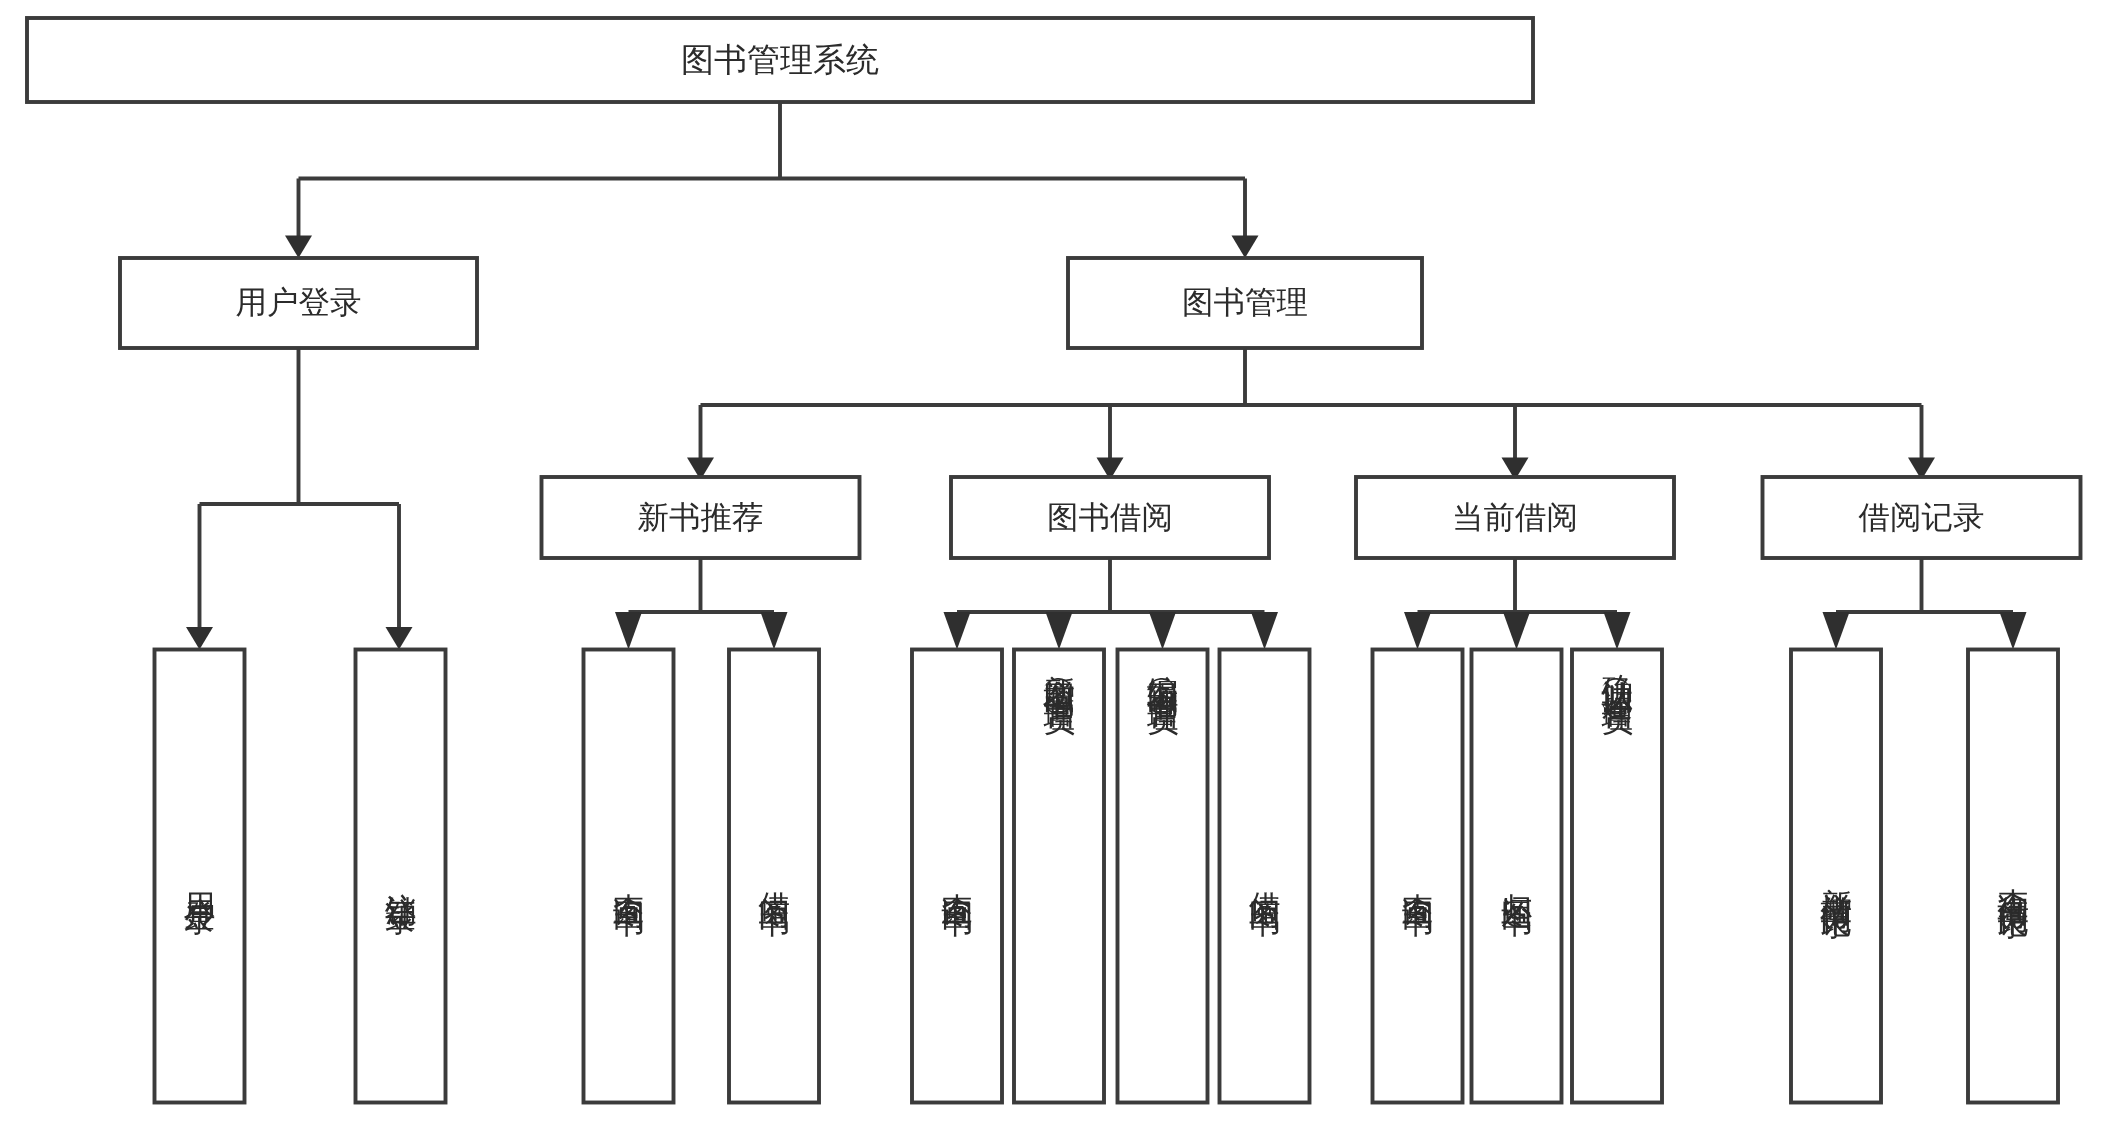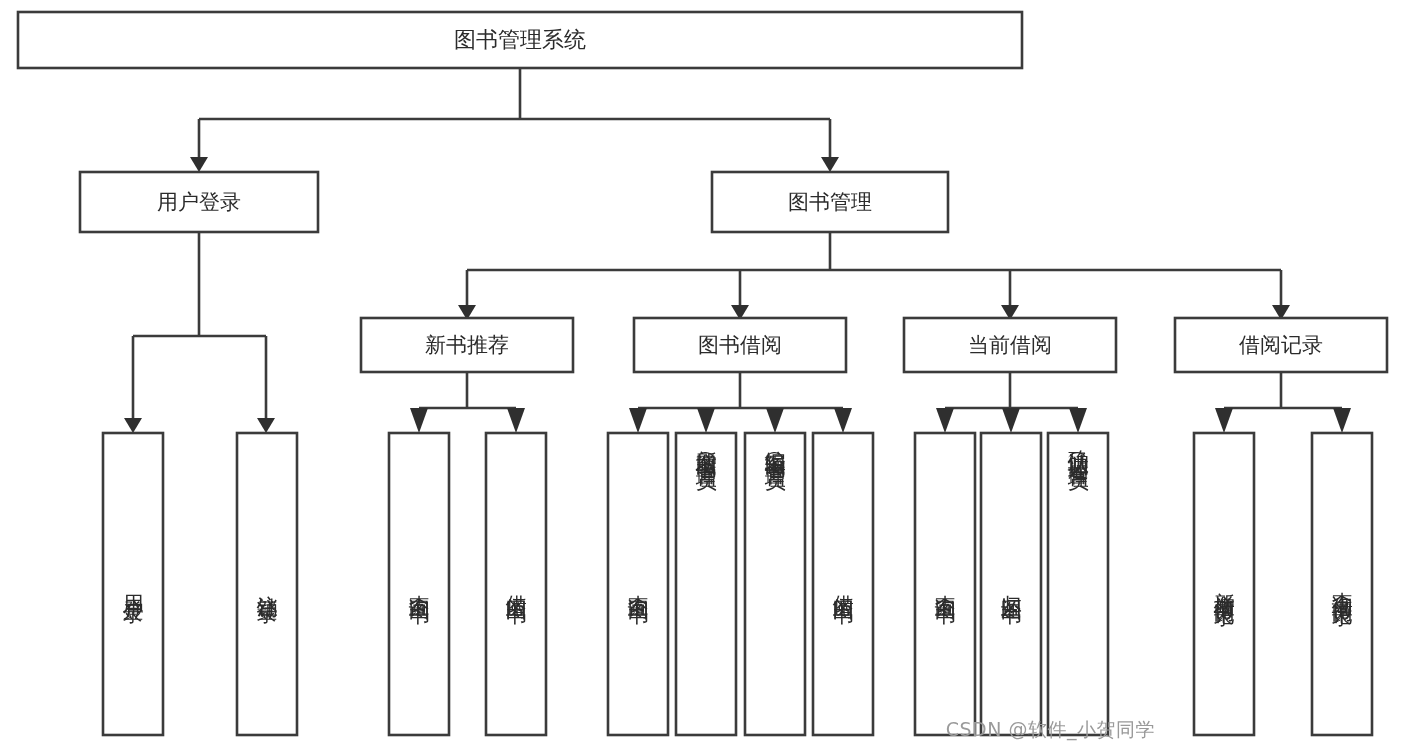--- a/index.html
+++ b/index.html
@@ -242,14 +242,13 @@
     <span class="vlabel">确认归还（管理员）</span>
   </div>
 
   <div class="vlabel-wrap" style="left:1194px; top:433px; width:60px; height:302px;">
     <span class="vlabel">新增借阅记录</span>
   </div>
   <div class="vlabel-wrap" style="left:1312px; top:433px; width:60px; height:302px;">
     <span class="vlabel">查询借阅记录</span>
   </div>
 
-  <div id="watermark">CSDN @软件_小贺同学</div>
 </div>
 
 </body></html>

